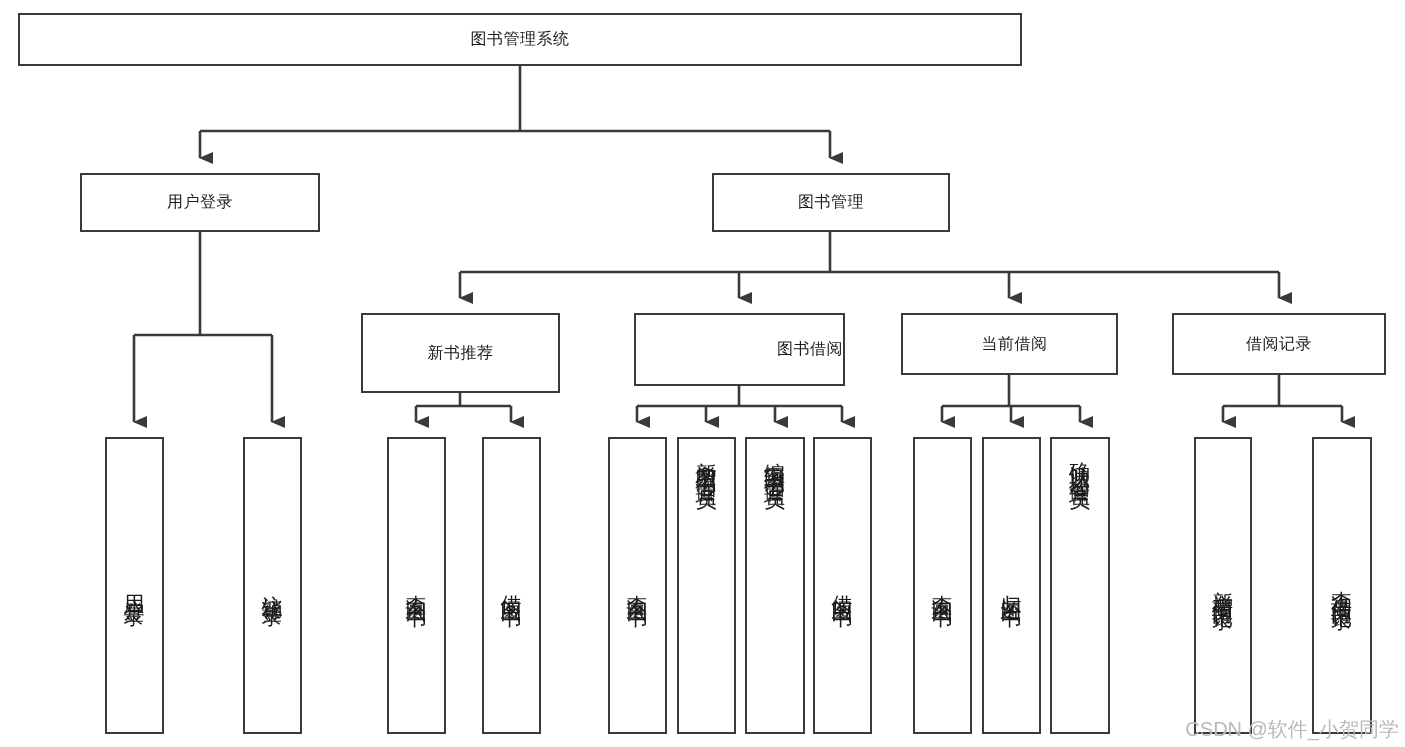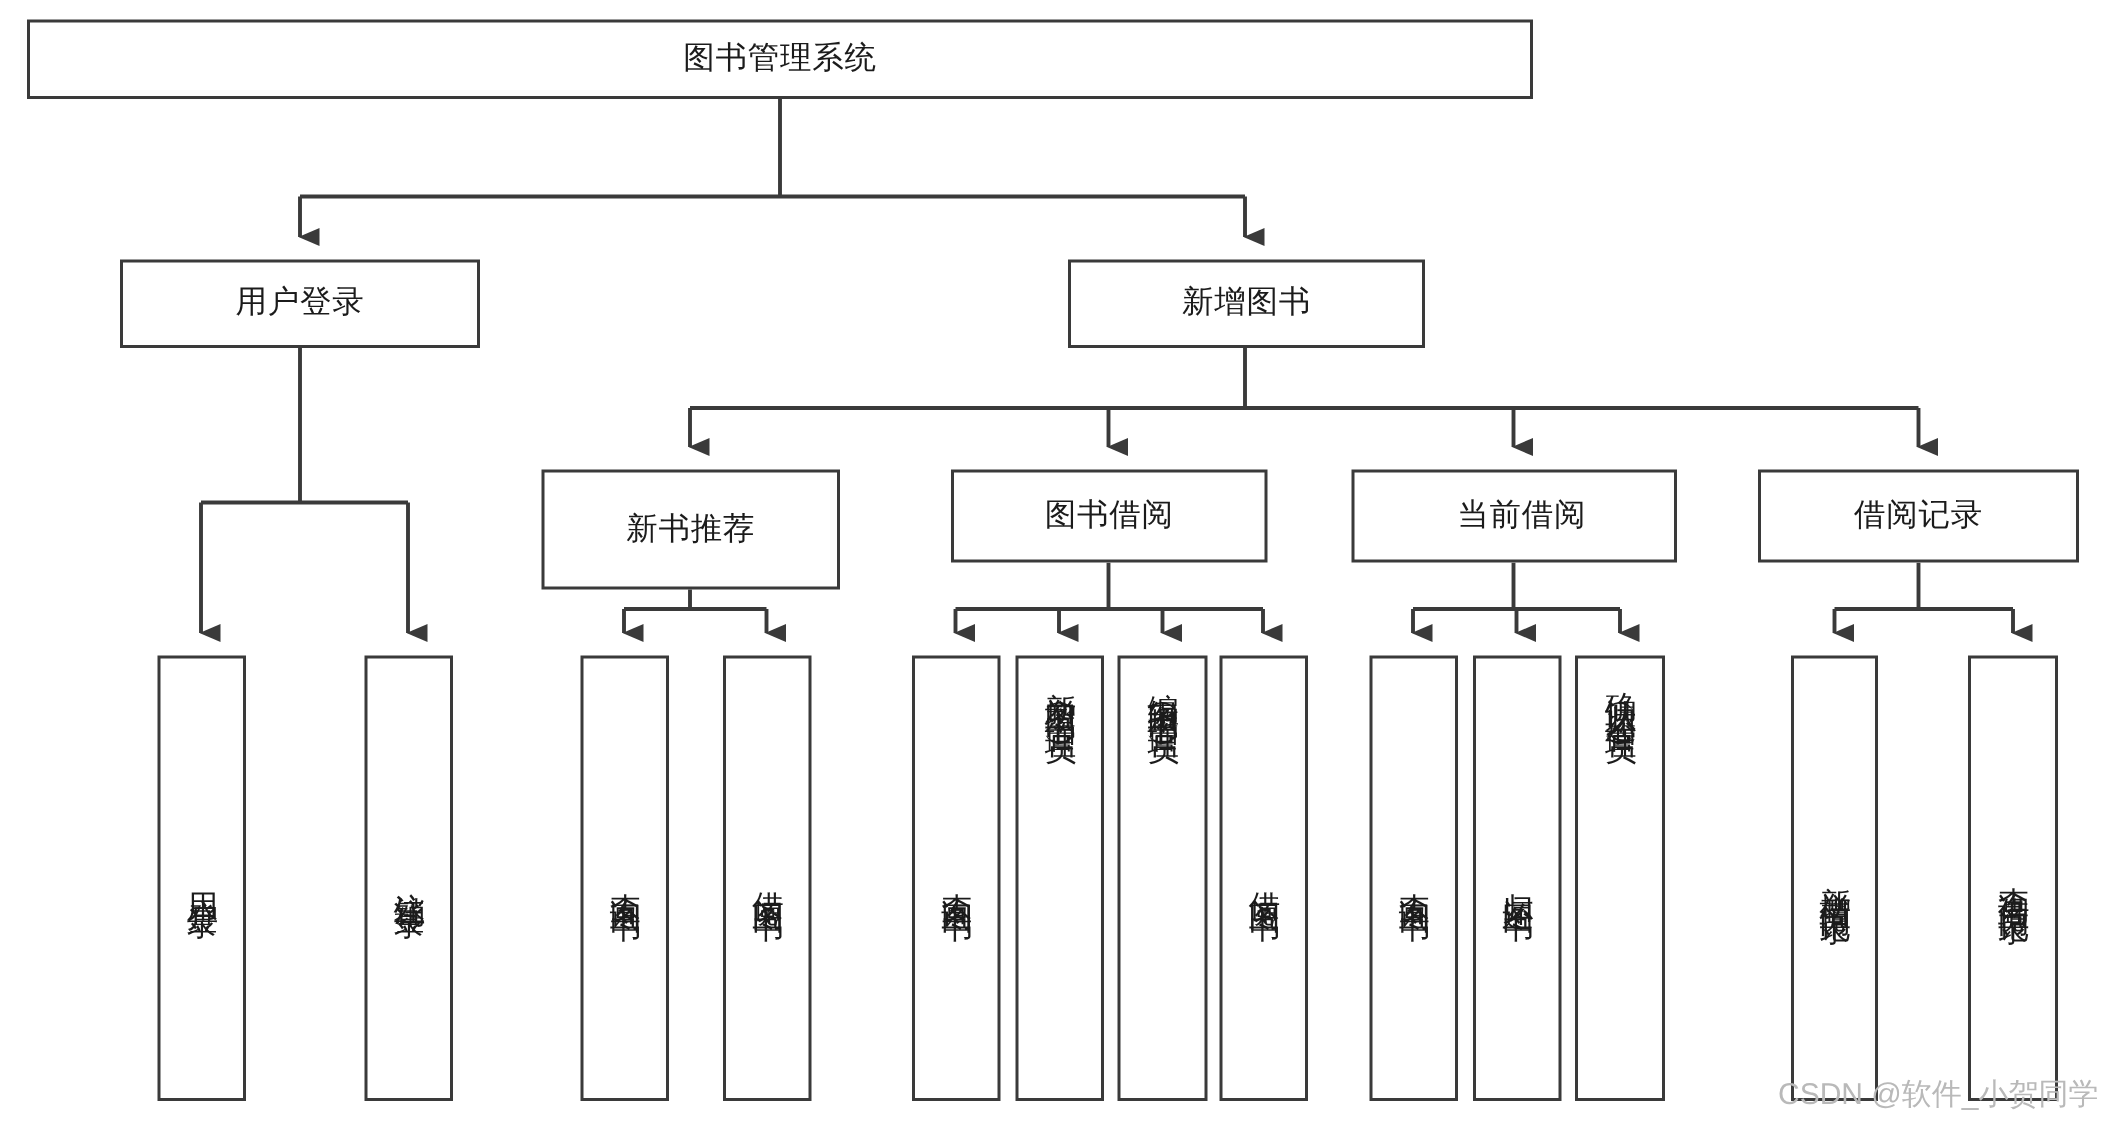--- a/index.html
+++ b/index.html
@@ -31,21 +31,21 @@
     border: 2px solid #3a3a3a;
     display: flex;
     align-items: center;
     justify-content: center;
   }
   .node.root {
     border-width: 2px;
   }
   .node-label {
     color: #1b1b1b;
-    font-size: 21px;
+    font-size: 16px;
     line-height: 1.15;
     letter-spacing: 0.5px;
     white-space: nowrap;
   }
   .leaf {
     align-items: flex-start;
     justify-content: center;
     padding-top: 6px;
   }
   .leaf .node-label {
@@ -127,27 +127,27 @@
   </svg>
 
   <div class="node root" style="left:18px; top:13px; width:1004px; height:53px;">
     <span class="node-label">图书管理系统</span>
   </div>
 
   <div class="node" style="left:80px; top:173px; width:240px; height:59px;">
     <span class="node-label">用户登录</span>
   </div>
   <div class="node" style="left:712px; top:173px; width:238px; height:59px;">
-    <span class="node-label">新增图书</span>
+    <span class="node-label">图书管理</span>
   </div>
 
   <div class="node" style="left:361px; top:313px; width:199px; height:80px;">
     <span class="node-label">新书推荐</span>
   </div>
-  <div class="node" style="left:634px; top:313px; width:211px; height:62px;">
+  <div class="node" style="left:634px; top:313px; width:211px; height:73px;justify-content:flex-end;">
     <span class="node-label">图书借阅</span>
   </div>
   <div class="node" style="left:901px; top:313px; width:217px; height:62px;padding-left:10px;">
     <span class="node-label">当前借阅</span>
   </div>
   <div class="node" style="left:1172px; top:313px; width:214px; height:62px;text-align:right;">
     <span class="node-label">借阅记录</span>
   </div>
 
   <div class="node leaf bottom-aligned" style="left:105px; top:437px; width:59px; height:297px;">

